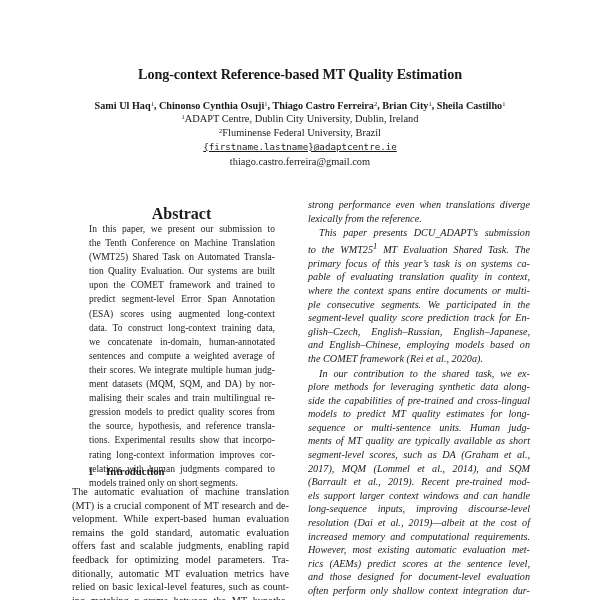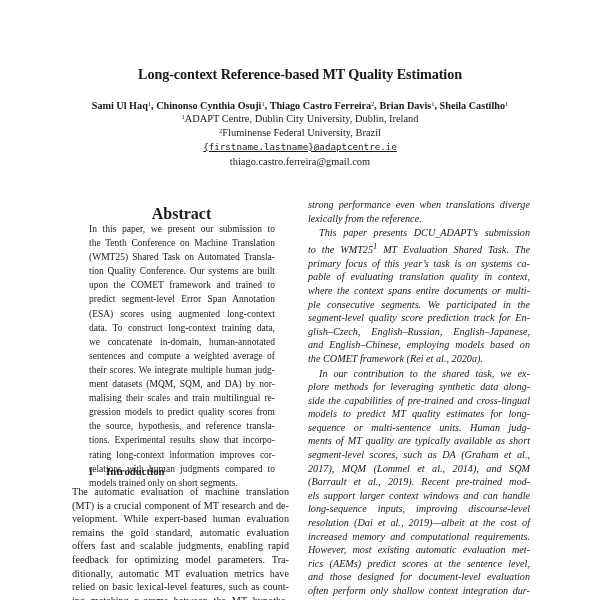--- a/index.html
+++ b/index.html
@@ -56,35 +56,35 @@
 <body>
 
 <div class="page">
 
   <div class="title">Long-context Reference-based MT Quality Estimation</div>
 
   <div class="authors">
     <span>Sami Ul Haq</span><sup>1</sup>,
     <span>Chinonso Cynthia Osuji</span><sup>1</sup>,
     <span>Thiago Castro Ferreira</span><sup>2</sup>,
-    <span>Brian Davis</span><sup>1</sup>,
+    <span>Brian City</span><sup>1</sup>,
     <span>Sheila Castilho</span><sup>1</sup>
   </div>
 
   <div class="aff aff1"><sup>1</sup><span>ADAPT Centre, Dublin City University, Dublin, Ireland</span></div>
   <div class="aff aff2"><sup>2</sup><span>Fluminense Federal University, Brazil</span></div>
   <div class="aff email1">{firstname.lastname}@adaptcentre.ie</div>
   <div class="aff email2">thiago.castro.ferreira@gmail.com</div>
 
   <div class="abs-head">Abstract</div>
   <div class="abs-body">
     <span class="line">In this paper, we present our submission to</span>
     <span class="line">the Tenth Conference on Machine Translation</span>
     <span class="line">(WMT25) Shared Task on Automated Transla-</span>
-    <span class="line">tion Quality Conference. Our systems are built</span>
+    <span class="line">tion Quality Evaluation. Our systems are built</span>
     <span class="line">upon the COMET framework and trained to</span>
     <span class="line">predict segment-level Error Span Annotation</span>
     <span class="line">(ESA) scores using augmented long-context</span>
     <span class="line">data. To construct long-context training data,</span>
     <span class="line">we concatenate in-domain, human-annotated</span>
     <span class="line">sentences and compute a weighted average of</span>
     <span class="line">their scores. We integrate multiple human judg-</span>
     <span class="line">ment datasets (MQM, SQM, and DA) by nor-</span>
     <span class="line">malising their scales and train multilingual re-</span>
     <span class="line">gression models to predict quality scores from</span>

